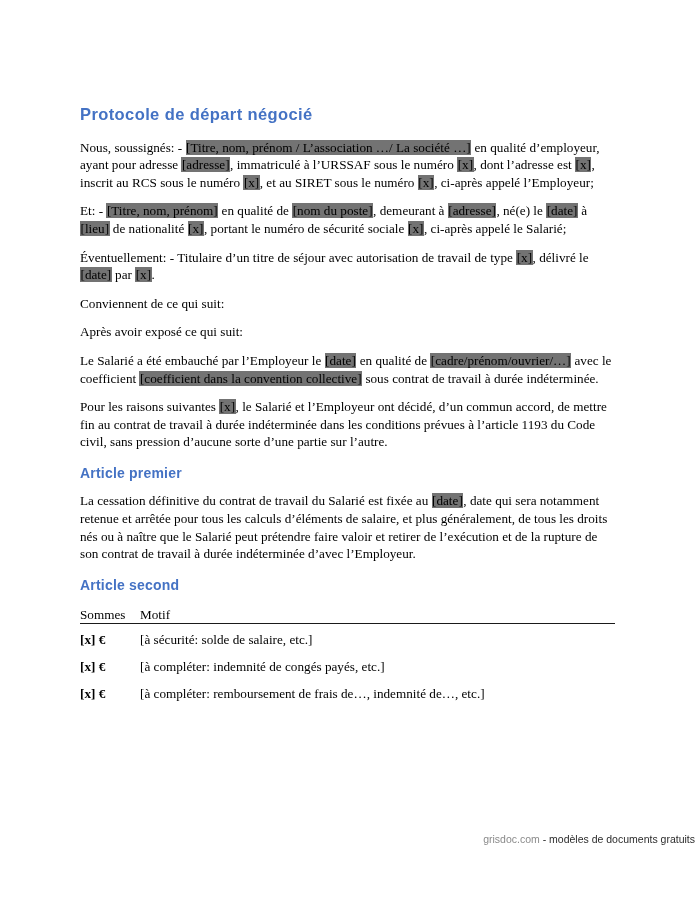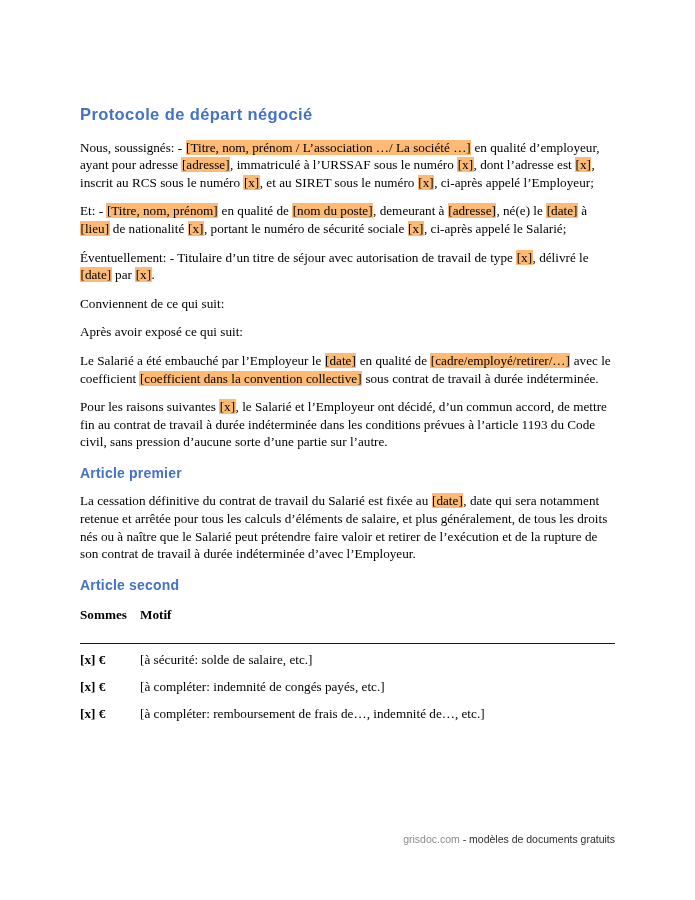--- a/index.html
+++ b/index.html
@@ -58,38 +58,38 @@
     font-size: 13.2px;
     line-height: 17.6px;
     margin: 0 0 11px 0;
     text-align: left;
     color: #000000;
   }
   .para:last-child { margin-bottom: 0; }
 
   
   .hl {
-    background-color: #fdba74;
+    background-color: #737373;
     color: #000000;
     padding: 0 0.5px;
     box-decoration-break: clone;
     -webkit-box-decoration-break: clone;
   }
 
   
   .sums-table {
     width: 535px;
     border-collapse: collapse;
     margin-top: 12px;
     font-size: 13.2px;
   }
   .sums-table th {
     text-align: left;
-    font-weight: bold;
-    padding: 0 0 20px 0;
+    font-weight: normal;
+    padding: 0 0 0 0;
     line-height: 17px;
     vertical-align: bottom;
   }
   .sums-table thead tr {
     border-bottom: 1.3px solid #1a1a1a;
   }
   .sums-table td {
     padding: 5px 0 5px 0;
     line-height: 17px;
     vertical-align: top;
@@ -103,21 +103,20 @@
     padding-top: 7px;
   }
 
   
   .footer {
     position: absolute;
     left: 0;
     top: 832px;
     width: 695px;
     text-align: right;
-    padding-right: 80px;
     box-sizing: border-box;
     font-family: "Liberation Sans", "DejaVu Sans", sans-serif;
     font-size: 10.5px;
     line-height: 14px;
   }
   .footer-site {
     color: #8a8a8a;
   }
   .footer-tag {
     color: #2b2b2b;
@@ -134,21 +133,21 @@
     <p class="para"><span>Nous, soussignés: - </span><span class="hl">[Titre, nom, prénom / L’association …/ La société …]</span><span> en qualité d’employeur, ayant pour adresse </span><span class="hl">[adresse]</span><span>, immatriculé à l’URSSAF sous le numéro </span><span class="hl">[x]</span><span>, dont l’adresse est </span><span class="hl">[x]</span><span>, inscrit au RCS sous le numéro </span><span class="hl">[x]</span><span>, et au SIRET sous le numéro </span><span class="hl">[x]</span><span>, ci-après appelé l’Employeur;</span></p>
 
     <p class="para"><span>Et: - </span><span class="hl">[Titre, nom, prénom]</span><span> en qualité de </span><span class="hl">[nom du poste]</span><span>, demeurant à </span><span class="hl">[adresse]</span><span>, né(e) le </span><span class="hl">[date]</span><span> à </span><span class="hl">[lieu]</span><span> de nationalité </span><span class="hl">[x]</span><span>, portant le numéro de sécurité sociale </span><span class="hl">[x]</span><span>, ci-après appelé le Salarié;</span></p>
 
     <p class="para"><span>Éventuellement: - Titulaire d’un titre de séjour avec autorisation de travail de type </span><span class="hl">[x]</span><span>, délivré le </span><span class="hl">[date]</span><span> par </span><span class="hl">[x]</span><span>.</span></p>
 
     <p class="para">Conviennent de ce qui suit:</p>
 
     <p class="para">Après avoir exposé ce qui suit:</p>
 
-    <p class="para"><span>Le Salarié a été embauché par l’Employeur le </span><span class="hl">[date]</span><span> en qualité de </span><span class="hl">[cadre/employé/retirer/…]</span><span> avec le coefficient </span><span class="hl">[coefficient dans la convention collective]</span><span> sous contrat de travail à durée indéterminée.</span></p>
+    <p class="para"><span>Le Salarié a été embauché par l’Employeur le </span><span class="hl">[date]</span><span> en qualité de </span><span class="hl">[cadre/prénom/ouvrier/…]</span><span> avec le coefficient </span><span class="hl">[coefficient dans la convention collective]</span><span> sous contrat de travail à durée indéterminée.</span></p>
 
     <p class="para"><span>Pour les raisons suivantes </span><span class="hl">[x]</span><span>, le Salarié et l’Employeur ont décidé, d’un commun accord, de mettre fin au contrat de travail à durée indéterminée dans les conditions prévues à l’article 1193 du Code civil, sans pression d’aucune sorte d’une partie sur l’autre.</span></p>
 
 
     <h2 class="section-heading">Article premier</h2>
 
     <p class="para"><span>La cessation définitive du contrat de travail du Salarié est fixée au </span><span class="hl">[date]</span><span>, date qui sera notamment retenue et arrêtée pour tous les calculs d’éléments de salaire, et plus généralement, de tous les droits nés ou à naître que le Salarié peut prétendre faire valoir et retirer de l’exécution et de la rupture de son contrat de travail à durée indéterminée d’avec l’Employeur.</span></p>
 
     <h2 class="section-heading">Article second</h2>
 

